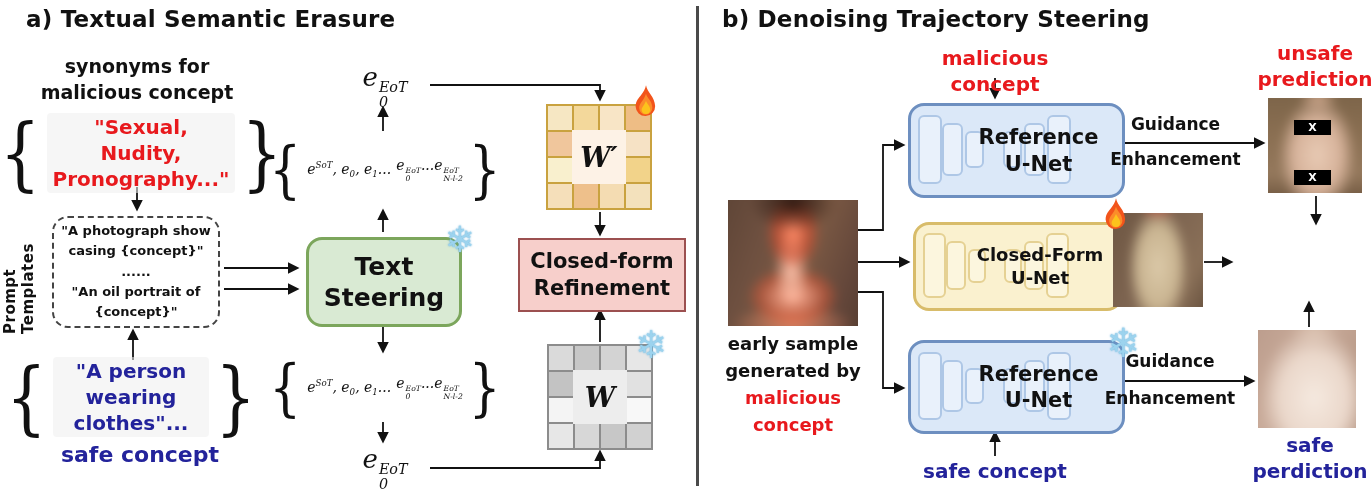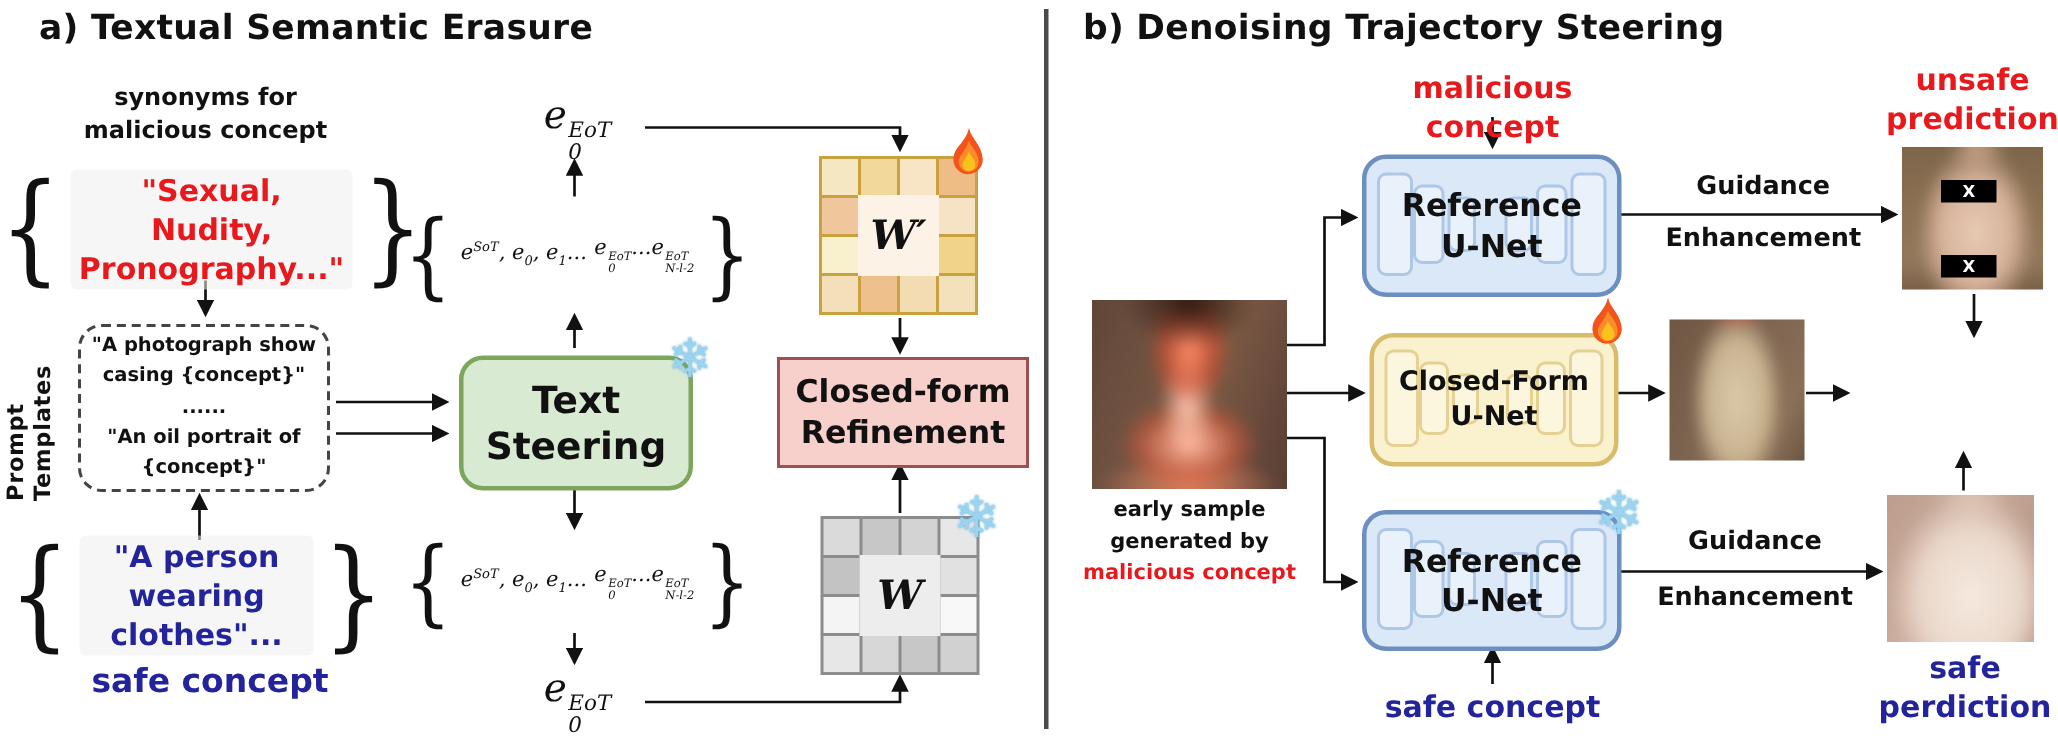--- a/index.html
+++ b/index.html
@@ -36,21 +36,21 @@
   .cfr-border{border:2px solid #9c5050;}
   .cl-border{border:2px solid #555;}
   .unet{position:absolute;border-radius:16px;}
   .unet .txt{position:relative;z-index:3;font-weight:800;text-align:center;line-height:1.25;width:100%;}
   .unet-blue{background:#dbe8f8;border:3px solid #6d8fc0;}
   .unet-yellow{background:#faf1cf;border:3px solid #d8bc6a;}
   .layers{position:absolute;inset:0;z-index:1;}
   .ulayer{position:absolute;border-radius:6px;}
   .unet-blue .ulayer{background:#e9f1fb;border:2px solid #aec7e6;}
   .unet-yellow .ulayer{background:#fcf6de;border:2px solid #e5d193;}
-  .unet{display:flex;align-items:center;justify-content:center;}
+  .unet{display:flex;align-items:center;justify-content:center;padding-left:44px;}
 
   
   .dotted{border:2px dashed #444;border-radius:16px;display:flex;flex-direction:column;justify-content:space-evenly;align-items:center;font-size:13px;font-weight:600;line-height:1.15;text-align:center;}
   .vlabel{writing-mode:vertical-rl;transform:rotate(180deg);font-size:15px;font-weight:600;letter-spacing:.5px;display:flex;align-items:center;justify-content:center;}
 
   
   .mgrid{position:absolute;display:grid;grid-template-columns:repeat(4,24px);grid-auto-rows:24px;gap:2px;padding:2px;}
   .grid-gold{background:#c9a23f;}
   .grid-gray{background:#8c8c8c;}
   .gcell{width:24px;height:24px;}
@@ -85,21 +85,21 @@
       radial-gradient(18% 11% at 50% 6%, #a84436 0%, rgba(168,68,54,0) 90%),
       linear-gradient(120deg,#6b5440 0%,#7d6450 45%,#8a7058 75%,#5f4a38 100%);}
   .img-safe .blur{
     background:
       radial-gradient(48% 62% at 56% 66%, #f5e9df 0%, #ead7ca 60%, rgba(234,215,202,0) 96%),
       radial-gradient(24% 18% at 56% 9%, #d9c0ae 0%, rgba(217,192,174,0) 90%),
       linear-gradient(120deg,#b99a8a 0%,#c9ab9a 40%,#b59684 80%);}
   .censor{position:absolute;background:#000;color:#fff;display:flex;align-items:center;justify-content:center;font-size:11px;font-weight:700;z-index:4;}
 
   .divider{position:absolute;width:2.5px;background:#4a4a4a;}
-  .cap{font-weight:600;font-size:14px;line-height:1.5;text-align:center;}
+  .cap{font-weight:600;font-size:18px;line-height:1.5;text-align:center;}
 </style>
 </head>
 <body>
 
 <div class="stage">
 
   <div class="panel" style="left:0;width:697px;">
 
     <svg class="wires" width="697" height="497">
       <defs>
@@ -118,21 +118,21 @@
         <path d="M600,212 V233" marker-end="url(#mA)"></path>
         <path d="M600,342 V312" marker-end="url(#mA)"></path>
         <path d="M383,326 V350" marker-end="url(#mA)"></path>
         <path d="M383,422 V440" marker-end="url(#mA)"></path>
         <path d="M430,468 H600 V453" marker-end="url(#mA)"></path>
       </g>
     </svg>
 
     <div class="abs title" style="left:26px;top:6px;">a) Textual Semantic Erasure</div>
 
-    <div class="abs ctr" style="left:37px;top:54px;width:200px;font-size:16px;font-weight:600;line-height:1.35;">
+    <div class="abs ctr" style="left:37px;top:54px;width:200px;font-size:19px;font-weight:600;line-height:1.35;">
       <div>synonyms for</div>
       <div>malicious concept</div>
     </div>
 
     <div class="abs cset" style="left:30px;top:112px;width:222px;height:82px;">
       <span class="br br-lg">{</span>
       <span class="setlines red ctr">
         <div>"Sexual, Nudity,</div>
         <div>Pronography..."</div>
       </span>

